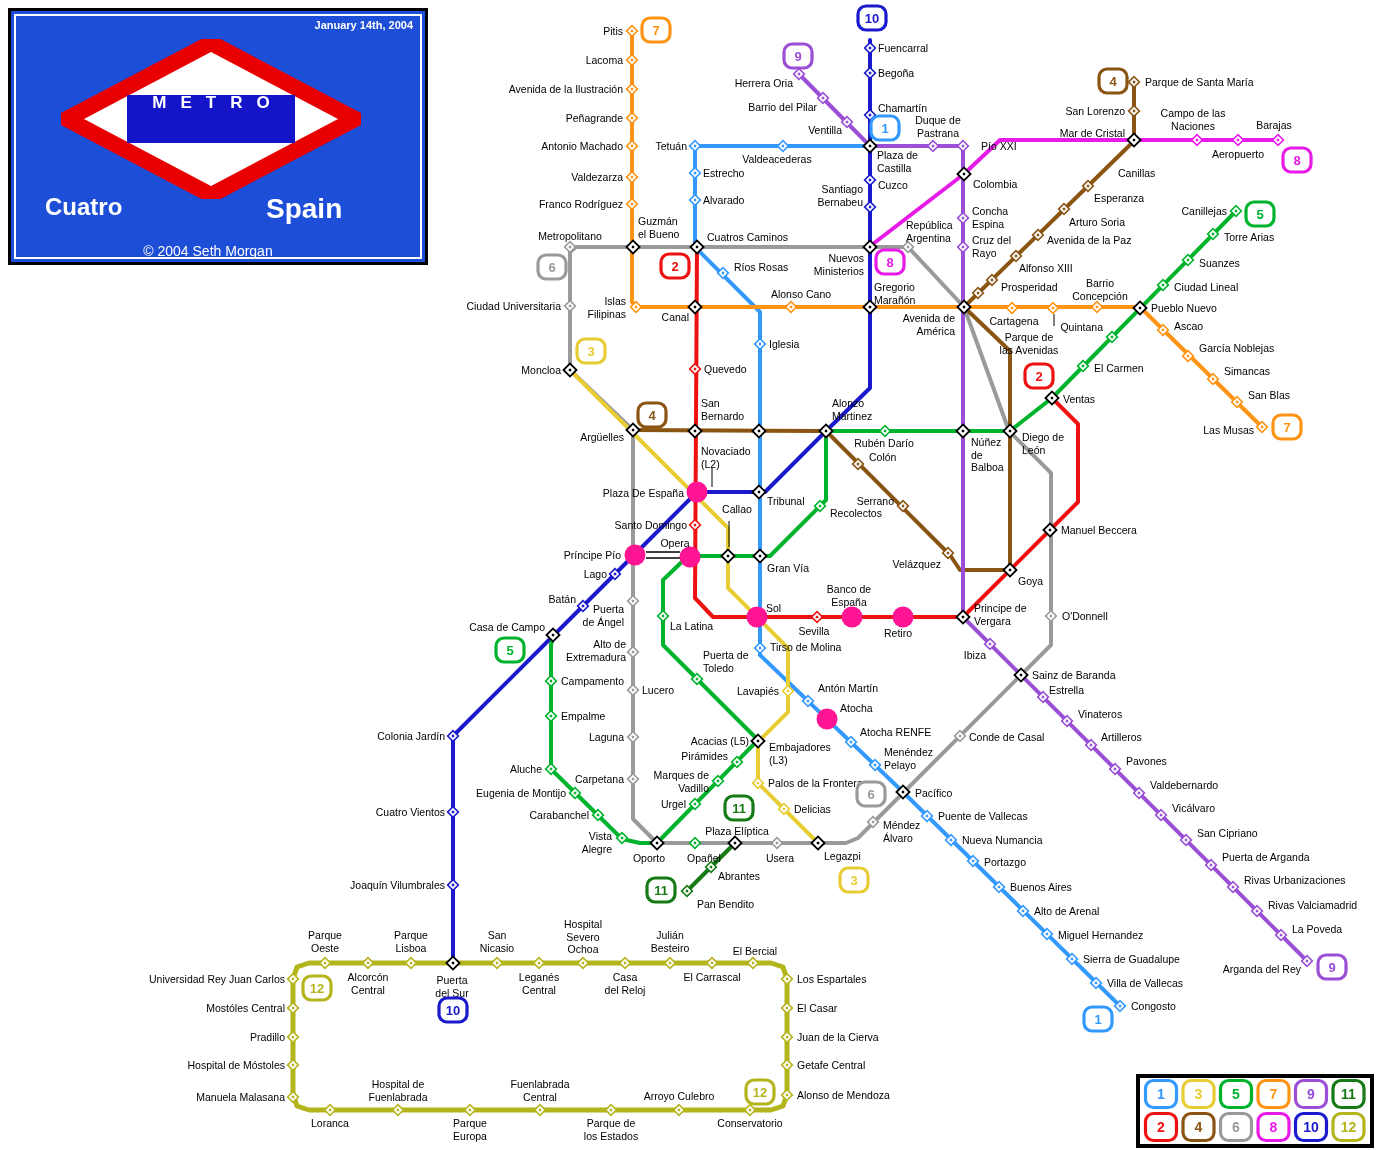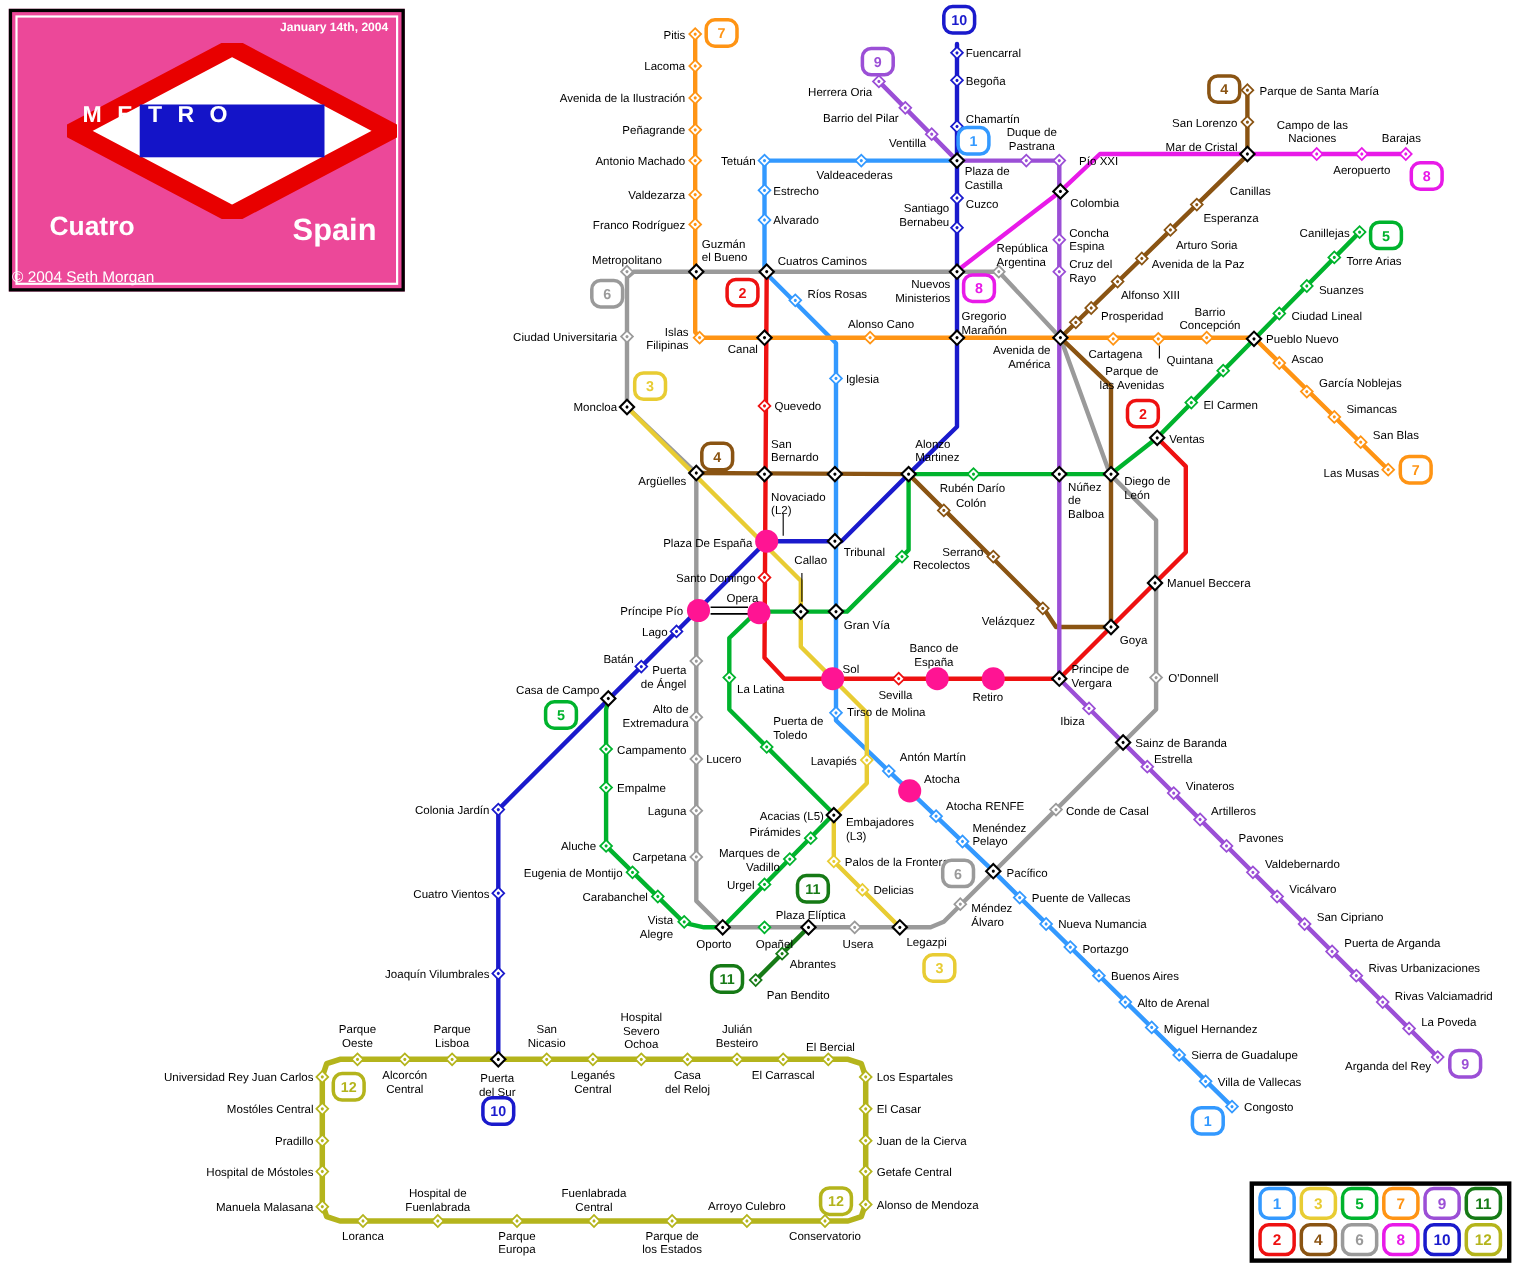--- a/index.html
+++ b/index.html
@@ -1,29 +1,29 @@
 <!DOCTYPE html>
 <html><head>
 <meta charset="utf-8">
 <style>
   html,body{margin:0;padding:0;background:#fff;}
   #stage{position:relative;width:1377px;height:1150px;background:#ffffff;overflow:hidden;
          font-family:"Liberation Sans",sans-serif;}
   #map-svg{position:absolute;left:0;top:0;}
   
-  #title-box{position:absolute;left:8px;top:8px;width:360px;height:257px;background:#ec4899;
+  #title-box{position:absolute;left:8px;top:8px;width:420px;height:257px;background:#1d4ed8;
              box-sizing:border-box;border:3px solid #000;}
   #title-inner{position:absolute;left:3px;top:3px;right:3px;bottom:3px;border:2px solid #fff;}
   #date-label{position:absolute;top:8px;right:12px;color:#fff;font-size:11px;font-weight:bold;}
   #logo{position:absolute;left:50px;top:28px;width:300px;height:160px;}
-  #metro-word{position:absolute;left:50px;top:82px;width:300px;text-align:left;color:#fff;
-              font-size:21px;font-weight:bold;letter-spacing:14px;text-indent:14px;}
+  #metro-word{position:absolute;left:50px;top:82px;width:300px;text-align:center;color:#fff;
+              font-size:17px;font-weight:bold;letter-spacing:14px;text-indent:14px;}
   #city-label{position:absolute;left:34px;top:182px;color:#fff;font-size:24px;font-weight:bold;}
   #country-label{position:absolute;left:255px;top:182px;color:#fff;font-size:28px;font-weight:bold;}
-  #copyright-label{position:absolute;left:0;right:20px;top:232px;color:#fff;font-size:14px;text-align:left;}
+  #copyright-label{position:absolute;left:0;right:20px;top:232px;color:#fff;font-size:14px;text-align:center;}
   text{font-family:"Liberation Sans",sans-serif;}
 </style>
 </head>
 <body>
 
 <div id="stage">
 
   <svg id="map-svg" width="1377" height="1150" viewBox="0 0 1377 1150">
       <polygon points="570,370 570,252 576,247 908,247 964,307 1009,431 1051,473 1051,645 903,793 858,838 846,843 657,843 633,819 633,430" fill="none" stroke="#9a9a9a" stroke-width="4" stroke-linejoin="round" stroke-linecap="round"></polygon>
       <polygon points="309,963 771,963 783,967 787,979 787,1094 783,1106 771,1110 309,1110 297,1106 293,1094 293,979 297,967" fill="none" stroke="#b4b41c" stroke-width="5" stroke-linejoin="round" stroke-linecap="round"></polygon>

